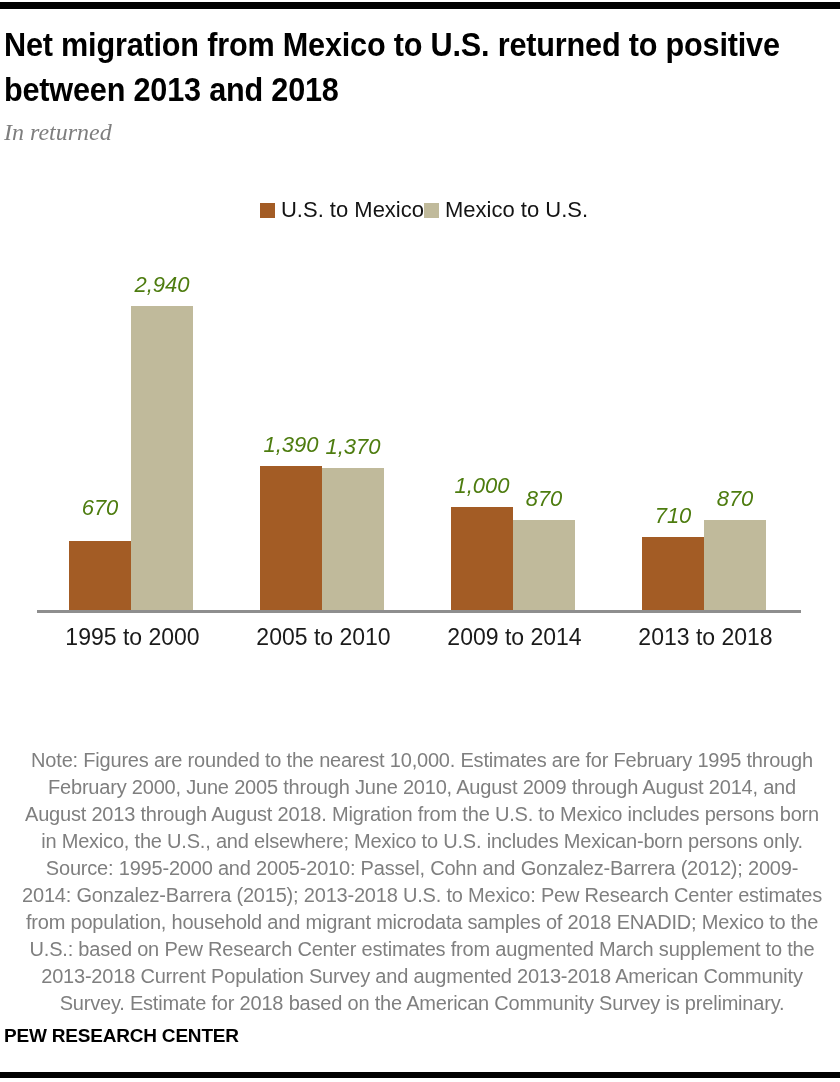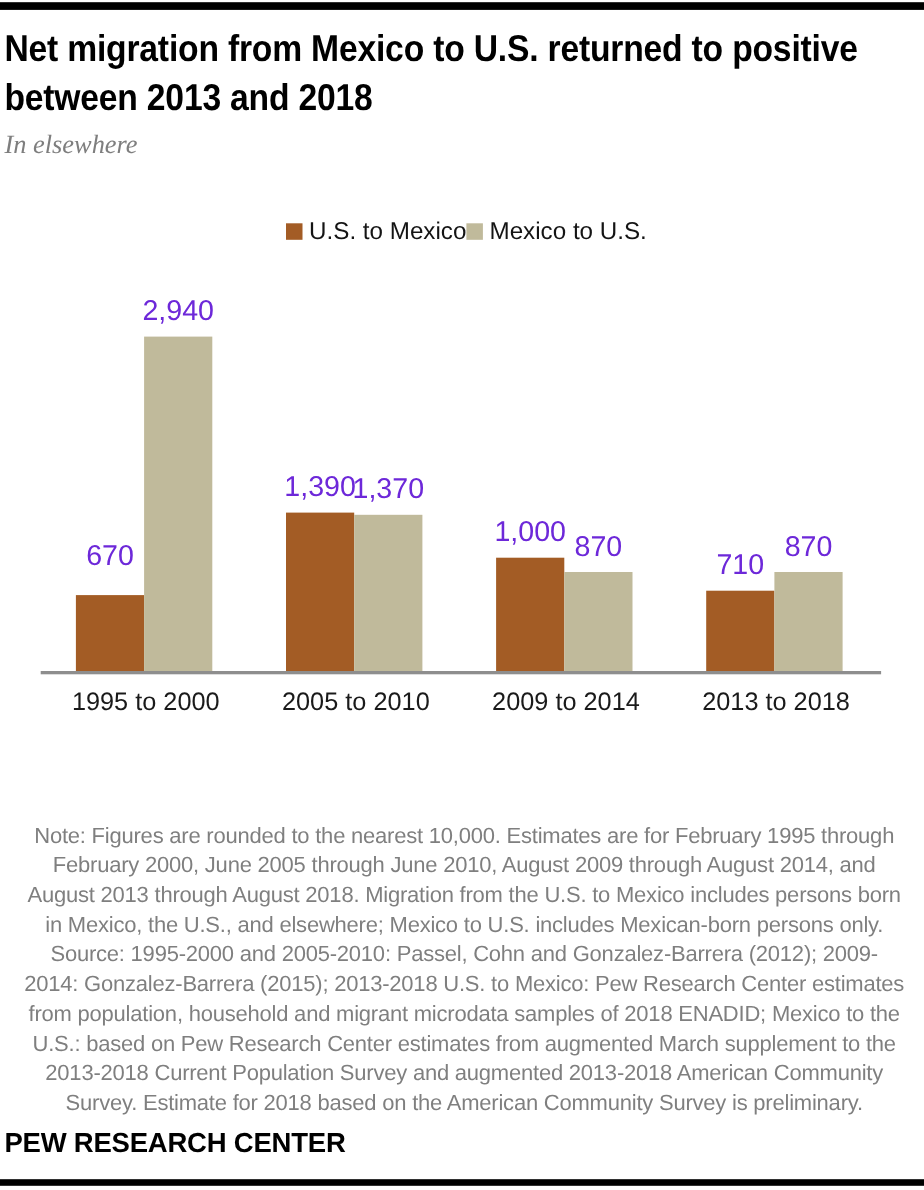--- a/index.html
+++ b/index.html
@@ -47,48 +47,48 @@
   .axis-line {
     position: absolute; top: 340px; left: 0; width: 764px; height: 3px;
     background: #8e8e8e;
   }
   .group {
     position: absolute; top: 0; width: 191px; height: 340px;
   }
   .bar { position: absolute; bottom: 0; width: 62px; }
   .bar-label {
     position: absolute; transform: translateX(-50%);
-    font-size: 26px; color: #6d28d9; white-space: nowrap;
+    font-size: 22px; color: #4d7c0f; white-space: nowrap; font-style: italic;
   }
   .cat-label {
     position: absolute; top: 354px; width: 191px; text-align: center;
     font-size: 23px; color: #1a1a1a; white-space: nowrap;
   }
 
   .footnote {
     position: absolute; left: 4px; width: 836px;
     font-size: 20px; line-height: 27px; letter-spacing: -0.2px;
     color: #7f7f7f; white-space: pre-line; text-align: center;
   }
   .footnote.note { top: 747px; }
   .footnote.source { top: 855px; }
   .branding {
     position: absolute; top: 1025px; left: 4px;
-    font-size: 25px; font-weight: bold; letter-spacing: -0.2px; color: #000;
+    font-size: 19px; font-weight: bold; letter-spacing: -0.2px; color: #000;
   }
 </style>
 </head>
 <body>
 
 <div class="page">
 
   <div class="top-rule"></div>
 
   <h1 class="title">Net migration from Mexico to U.S. returned to positive between 2013 and 2018</h1>
-  <div class="subtitle">In elsewhere</div>
+  <div class="subtitle">In returned</div>
 
   <div class="legend">
     <div class="legend-item">
       <span class="swatch" style="background-color: rgb(163, 92, 37);"></span>
       <span class="legend-label">U.S. to Mexico</span>
     </div>
     <div class="legend-item">
       <span class="swatch" style="background-color: rgb(192, 186, 155);"></span>
       <span class="legend-label">Mexico to U.S.</span>
     </div>

